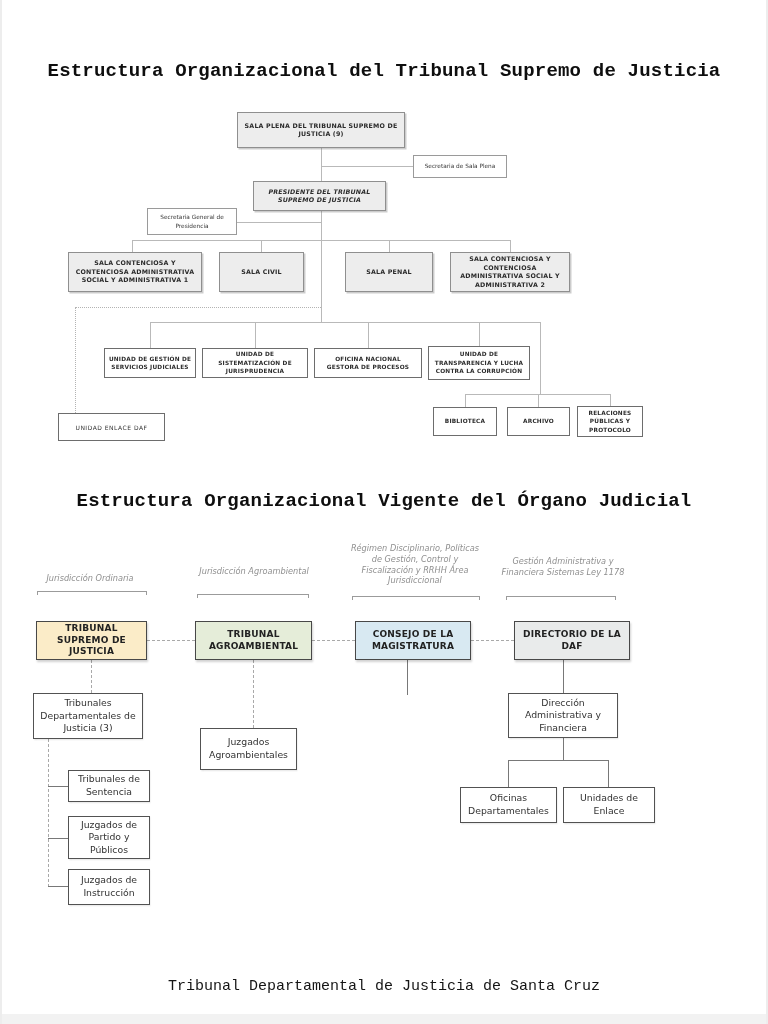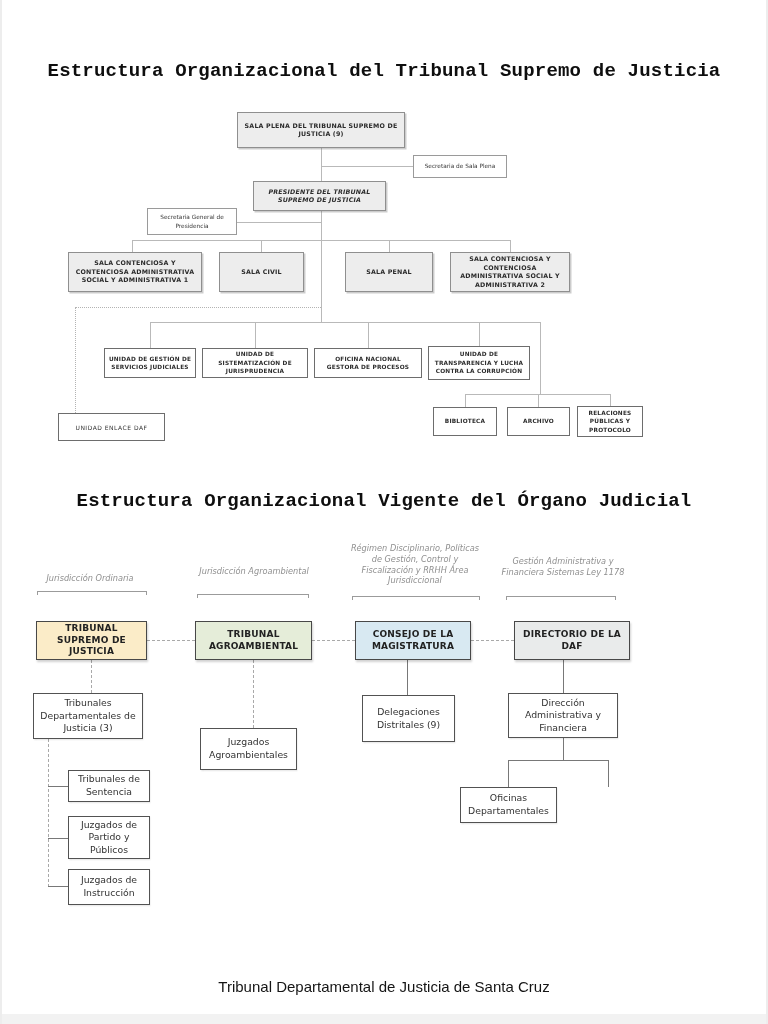--- a/index.html
+++ b/index.html
@@ -2,21 +2,21 @@
 <html><head>
 <meta charset="utf-8">
 <style>
   html,body{margin:0;padding:0;background:#ffffff;}
   .page{position:relative;width:768px;height:1024px;background:#fff;overflow:hidden;
         font-family:"DejaVu Sans","Liberation Sans",sans-serif;margin:0 auto;}
   .title{position:absolute;width:100%;text-align:center;
          font-family:Liberation Mono, monospace;font-weight:bold;
          font-size:19px;color:#0e0e0e;letter-spacing:.2px;}
   .footer{position:absolute;width:100%;text-align:center;
-          font-family:Liberation Sans, sans-serif;font-size:15px;color:#151515;}
+          font-family:Liberation Mono, monospace;font-size:15px;color:#151515;}
   .box{position:absolute;display:flex;align-items:center;justify-content:center;
        text-align:center;box-sizing:border-box;background:#fff;padding:1px 3px;}
   
   .c1-gray{background:#ededed;border:1.4px solid #8f8f8f;
            box-shadow:1.5px 1.5px 0 rgba(110,110,110,.35);
            font-weight:bold;font-size:6.3px;line-height:1.35;color:#2b2b2b;letter-spacing:.2px;}
   .c1-italic{font-style:italic;}
   .c1-white{border:1px solid #9a9a9a;font-size:5.8px;line-height:1.4;color:#3a3a3a;}
   .c1-unit{border:1px solid #6d6d6d;font-weight:bold;font-size:5.8px;line-height:1.45;
            color:#2b2b2b;letter-spacing:.2px;}
@@ -139,19 +139,19 @@
   <div class="box c2-main" style="left:195px;top:621px;width:117px;height:39px;background:#e5edd9">TRIBUNAL AGROAMBIENTAL</div>
   <div class="box c2-main" style="left:36px;top:621px;width:111px;height:39px;background:#fbecc8">TRIBUNAL SUPREMO DE JUSTICIA</div>
   <div class="box c2-main" style="left:355px;top:621px;width:116px;height:39px;background:#d8e9f2">CONSEJO DE LA MAGISTRATURA</div>
   <div class="box c2-main" style="left:514px;top:621px;width:116px;height:39px;background:#e9ebeb">DIRECTORIO DE LA DAF</div>
 
   <div class="box c2-sub" style="left:33px;top:693px;width:110px;height:46px">Tribunales Departamentales de Justicia (3)</div>
   <div class="box c2-sub" style="left:68px;top:770px;width:82px;height:32px">Tribunales de Sentencia</div>
   <div class="box c2-sub" style="left:68px;top:816px;width:82px;height:43px">Juzgados de Partido y Públicos</div>
   <div class="box c2-sub" style="left:68px;top:869px;width:82px;height:36px">Juzgados de Instrucción</div>
   <div class="box c2-sub" style="left:200px;top:728px;width:97px;height:42px">Juzgados Agroambientales</div>
-  <div class="box c2-sub c2-sub-b" style="left:362px;top:695px;width:93px;height:47px">Delegaciones Distritales (9)</div>
   <div class="box c2-sub" style="left:460px;top:787px;width:97px;height:36px">Oficinas Departamentales</div>
   <div class="box c2-sub c2-sub-b" style="left:508px;top:693px;width:110px;height:45px">Dirección Administrativa y Financiera</div>
+  <div class="box c2-sub" style="left:563px;top:787px;width:92px;height:36px">Unidades de Enlace</div>
 
   <div class="footer" style="top:978px">Tribunal Departamental de Justicia de Santa Cruz</div>
 
 </div>
 
 </body></html>

